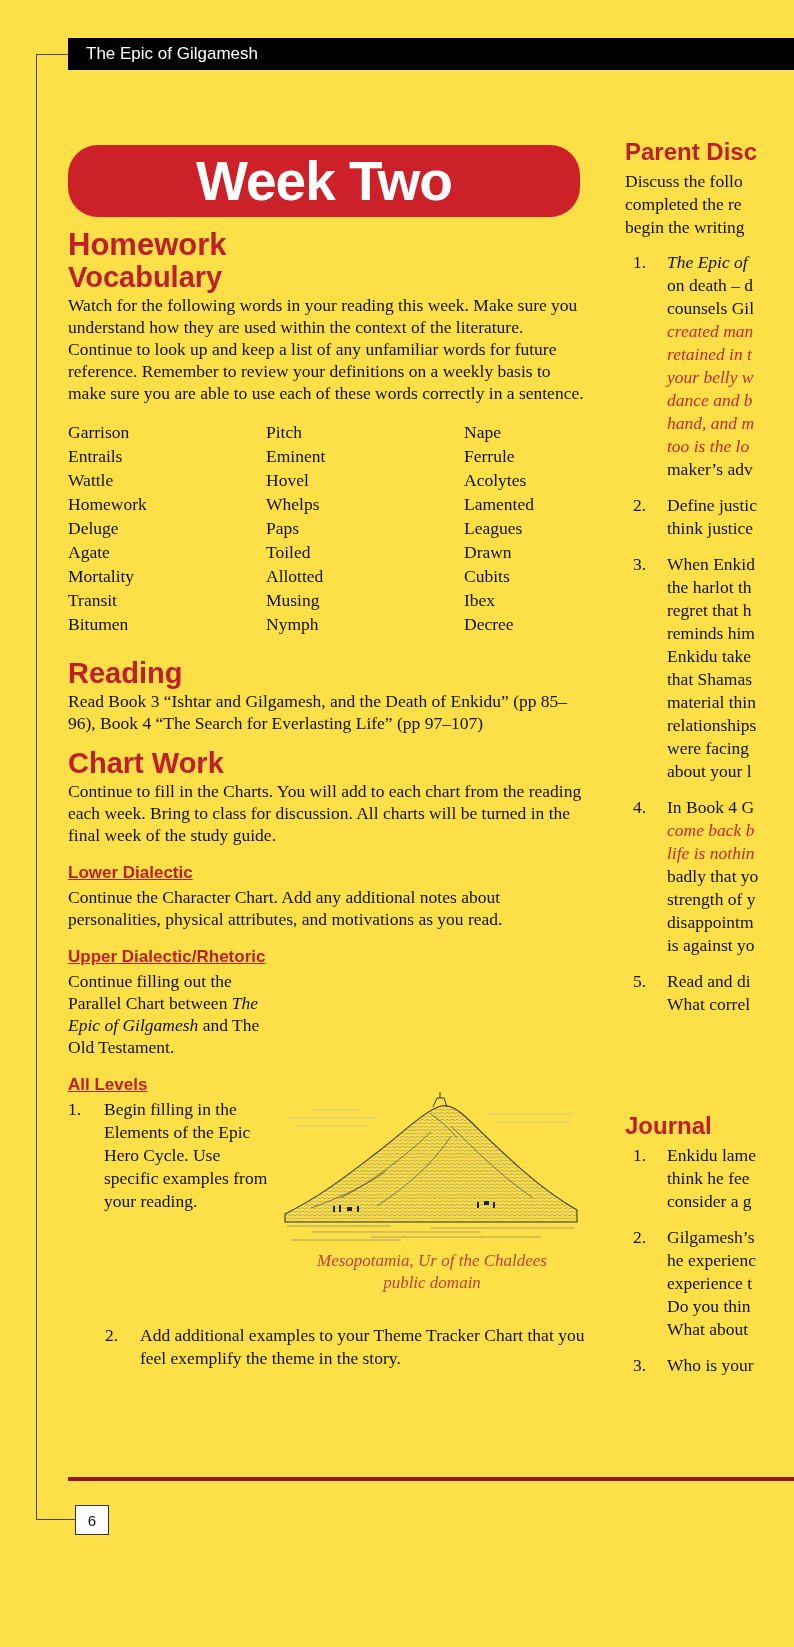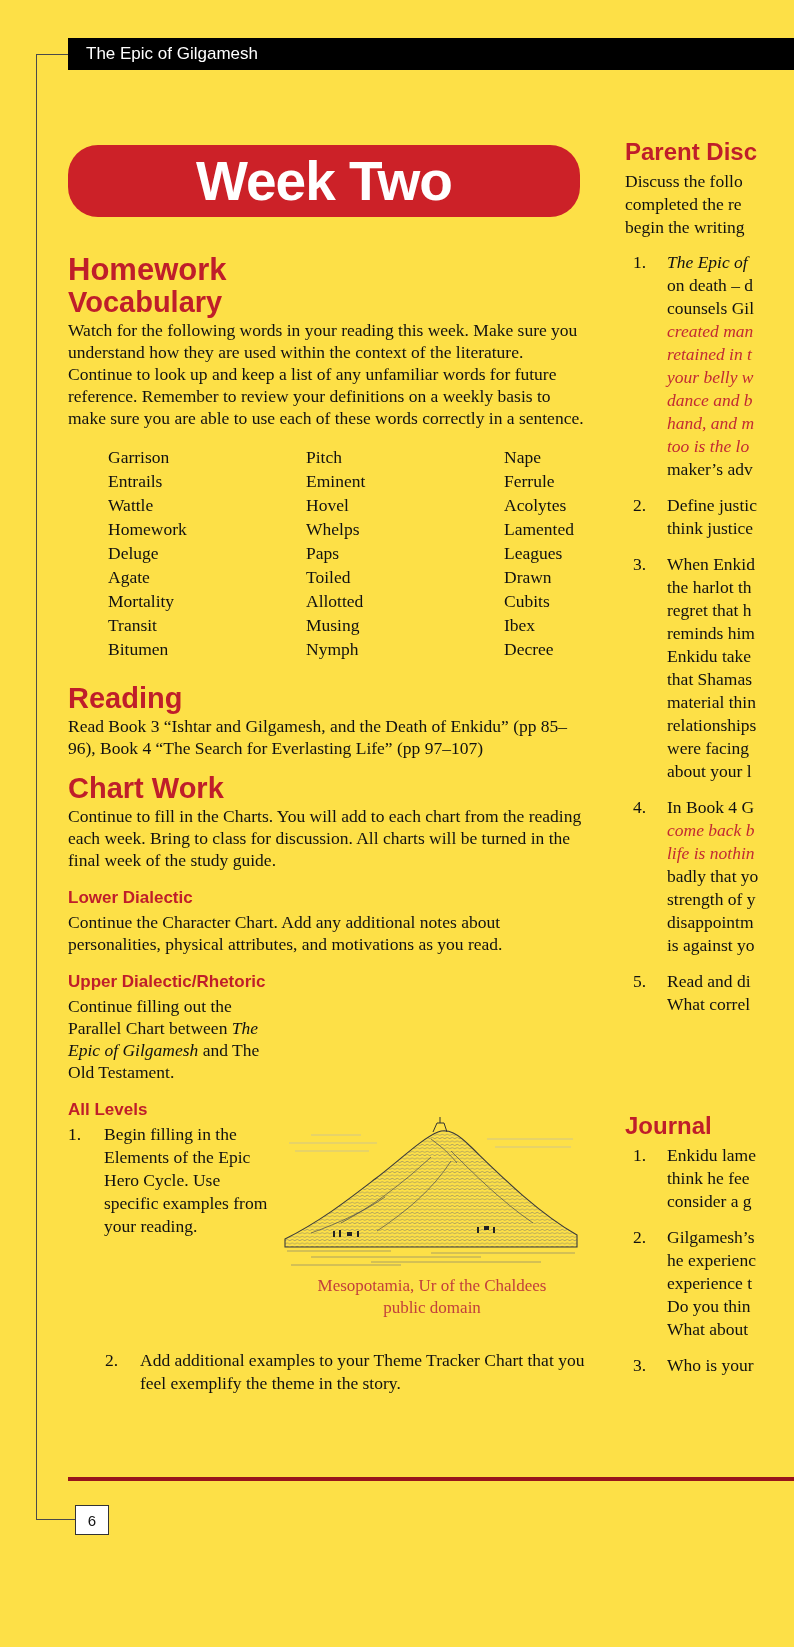--- a/index.html
+++ b/index.html
@@ -17,47 +17,47 @@
           display:flex;align-items:center;padding-left:18px;box-sizing:border-box;
           font-family:"Liberation Sans",sans-serif;font-size:17px;color:#fff;}
 
   
   .banner{position:absolute;left:68px;top:145px;width:512px;height:72px;background:#cc2128;
           border-radius:30px;display:flex;align-items:center;justify-content:center;}
   .banner span{font-family:Liberation Sans, sans-serif;font-weight:800;font-size:55px;
                letter-spacing:-1px;color:#fff;}
 
   
-  .left-col{position:absolute;left:68px;top:253px;width:517px;}
+  .left-col{position:absolute;left:68px;top:228px;width:517px;}
   .right-col{position:absolute;left:625px;top:138px;width:270px;}
 
   h1,h2,h3{font-family:"Liberation Sans",sans-serif;color:#bf1e2a;margin:0;}
   h1{font-size:31px;line-height:34px;margin-bottom:2px;}
   h2{font-size:29px;line-height:26px;margin-bottom:4px;}
-  h3{font-size:17px;line-height:21px;margin-bottom:3px;}
+  h3{font-size:17px;line-height:21px;margin-bottom:3px;text-decoration:underline;}
   .right-col h2{font-size:24px;line-height:27px;margin-bottom:5px;white-space:nowrap;}
   .journal-heading{margin-top:96px;}
 
   p.body{font-size:17.5px;line-height:22px;margin:0 0 16px;}
   .reading-text{margin-bottom:18px;}
   .lower-text{margin-bottom:22px;}
 
   
   .vocab{display:flex;margin:0 0 24px;}
   .vocab-col{width:198px;}
   .vocab-col:last-child{width:120px;}
-  .vocab-col div{font-size:17.5px;line-height:24px;margin-left:40px;}
+  .vocab-col div{font-size:17.5px;line-height:24px;}
 
   
   .split{display:flex;}
   .narrow{width:205px;flex:none;}
   .narrow p.body{margin-bottom:16px;}
   figure{margin:128px 0 0 8px;width:302px;flex:none;}
   figure svg{display:block;}
-  figcaption{margin-top:6px;text-align:center;color:#c2403c;
+  figcaption{margin-top:6px;text-align:center;font-style:italic;color:#c2403c;
              font-size:17px;line-height:22px;}
 
   
   .num-item{display:flex;font-size:17.5px;line-height:23px;}
   .num-item .num{flex:none;}
   .narrow .num{width:36px;}
   .wide-item{margin:30px 0 0 37px;width:505px;}
   .wide-item .num{width:35px;}
   .right-col .num-item{margin-bottom:13px;}
   .right-col .num{width:34px;padding-left:8px;box-sizing:content-box;width:26px;margin-right:8px;}

